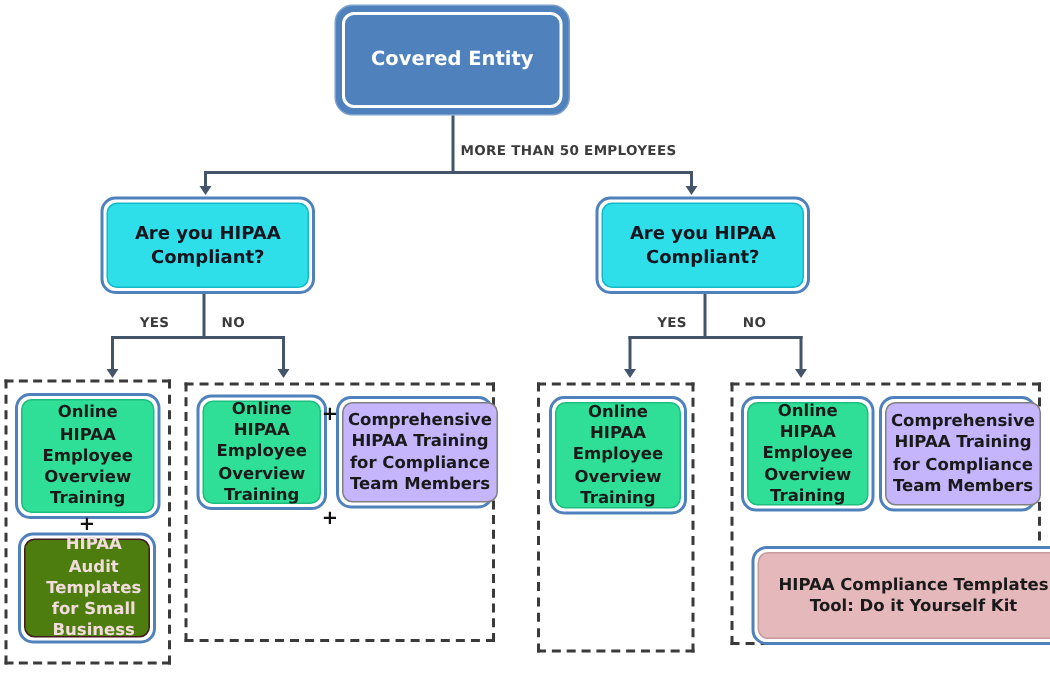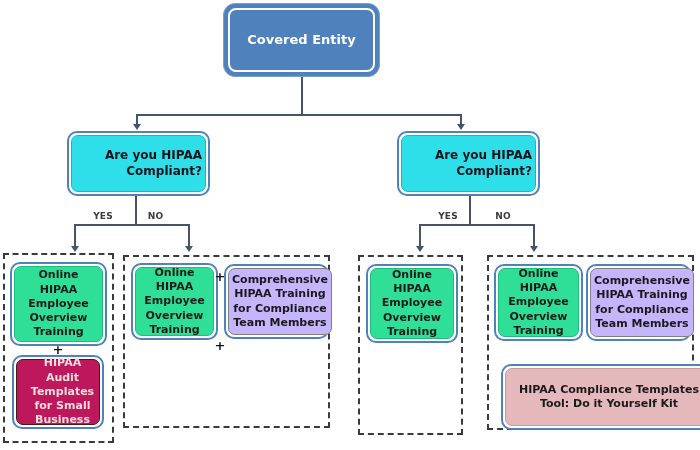--- a/index.html
+++ b/index.html
@@ -20,24 +20,24 @@
   .node{position:absolute;border:2px solid #4f81bd;background:#fff;
     border-radius:10px;padding:2px;box-sizing:border-box;display:flex;}
   .node .inner{flex:1;border-radius:7px;display:flex;align-items:center;
     justify-content:center;text-align:center;box-sizing:border-box;
     padding:2px 3px;font-weight:bold;}
   .node .inner .txt{font-size:11px;line-height:1.3;color:#1a1a1a;}
   .root-node{border:1px solid #7ba0cd;background:#4f81bd;border-radius:12px;padding:4px;}
   .root-node .inner{border:2px solid #ffffff;border-radius:8px;background:#4f81bd;}
   .root-node .inner .txt{text-decoration:none;color:#ffffff;font-size:13px;}
   .q-node .inner{background:#2edfe9;border:1px solid #14b9c9;}
-  .q-node .inner .txt{text-decoration:none;font-size:12px;color:#14141e;text-align:right;}
+  .q-node .inner .txt{text-decoration:none;font-size:12px;color:#14141e;}
   .green .inner{background:#2fdf98;border:1px solid #1cbd7d;}
   .gray .inner{background:#c4b5fd;border:1px solid #808080;}
-  .maroon .inner{background:#be185d;border:1px solid #45181b;padding-left:12px;}
+  .maroon .inner{background:#4d7c0f;border:1px solid #45181b;padding-left:12px;}
   .maroon .inner .txt{color:#f2dcdc;}
   .pink .inner{background:#e5b8bc;border:1px solid #c79a9e;}
 </style>
 </head>
 <body>
 
 <div id="canvas">
 
   <div class="node root-node" style="left:223px;top:3px;width:157px;height:74px;justify-content:flex-end;">
     <div class="inner">
@@ -45,20 +45,21 @@
       </div>
   </div>
 
   <div class="line" style="left:301px;top:77px;width:2px;height:38px;"></div>
   <div class="line" style="left:136px;top:114px;width:326px;height:2px;"></div>
   <div class="line" style="left:136px;top:114px;width:2px;height:11px;"></div>
   <div class="arrow-down" style="left:133px;top:124px;"></div>
   <div class="line" style="left:460px;top:114px;width:2px;height:11px;"></div>
   <div class="arrow-down" style="left:457px;top:124px;"></div>
 
+  <div class="lbl" style="left:304px;top:96px;width:150px;">MORE THAN 50 EMPLOYEES</div>
 
   <div class="node q-node" style="left:67px;top:131px;width:143px;height:65px;">
     <div class="inner">
         <span class="txt">Are you HIPAA Compliant?</span>
       </div>
   </div>
   <div class="node q-node" style="left:397px;top:131px;width:143px;height:65px;">
     <div class="inner">
         <span class="txt">Are you HIPAA Compliant?</span>
       </div>

